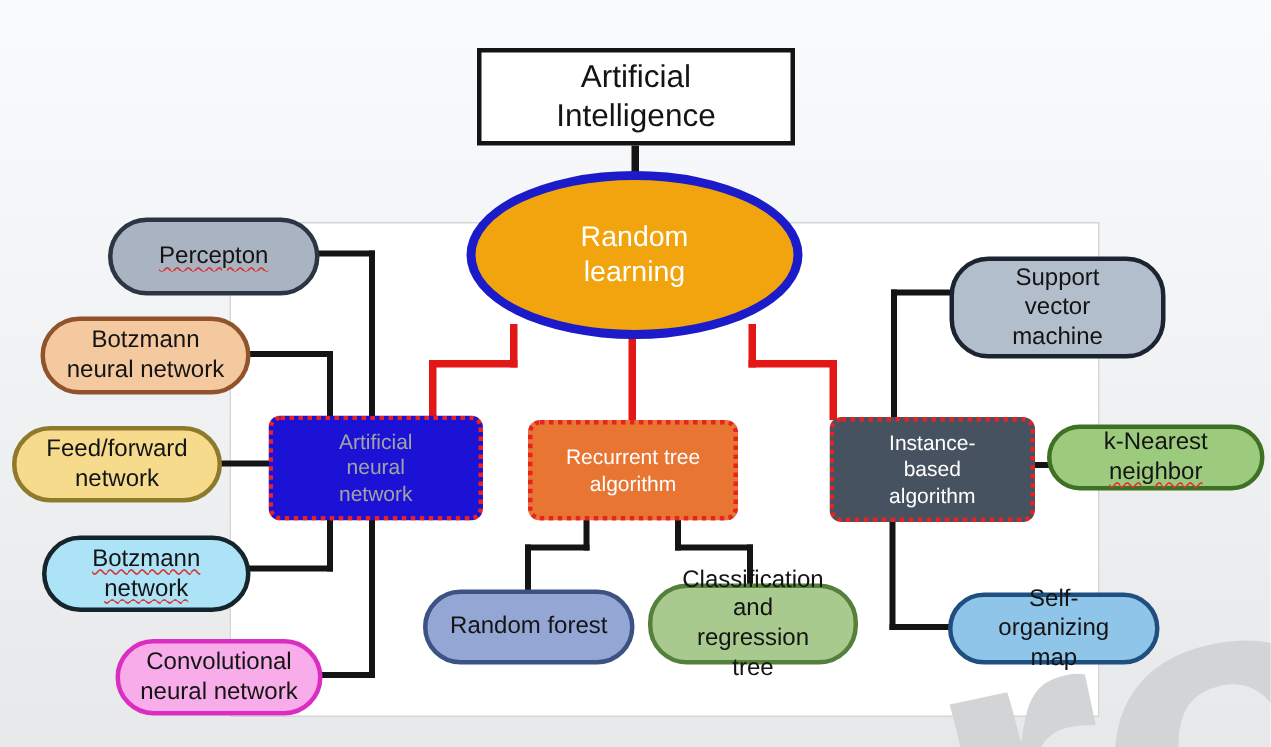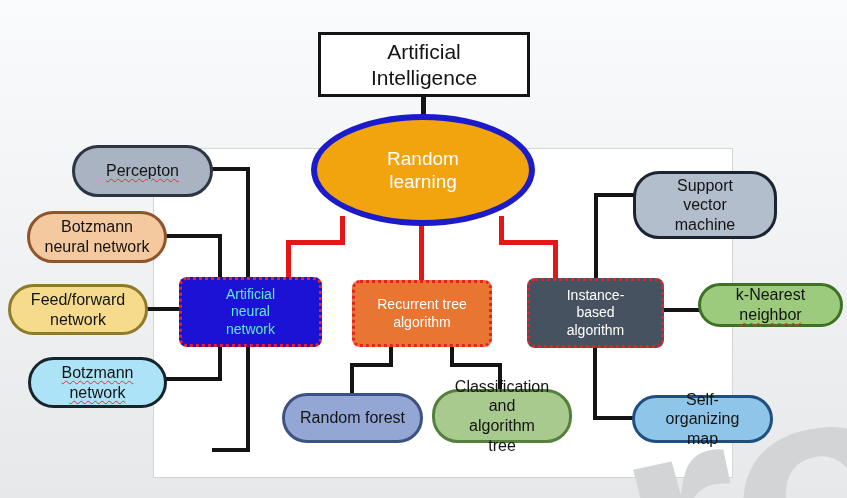--- a/index.html
+++ b/index.html
@@ -47,21 +47,21 @@
 
   
   #n-ai   { left:318px; top:32px;  width:212px; height:65px; }
   #n-ai .lbl { max-width:150px; }
   #n-ml   { left:311px; top:114px; width:224px; height:112px; }
   #n-ml .lbl { max-width:110px; }
   #n-ann  { left:179px; top:277px; width:143px; height:70px; }
   #n-ann .lbl { max-width:74px; }
   #n-dt   { left:352px; top:280px; width:140px; height:67px; }
   #n-dt .lbl { max-width:106px; }
-  #n-ib   { left:527px; top:278px; width:137px; height:70px; }
+  #n-ib   { left:553px; top:278px; width:137px; height:70px; }
   #n-ib .lbl { max-width:80px; }
 
   #n-percepton { left:72px;  top:145px; width:141px; height:52px; }
   #n-recurrent { left:27px;  top:211px; width:140px; height:52px; }
   #n-recurrent .lbl { max-width:112px; }
   #n-feed      { left:8px;   top:284px; width:140px; height:51px; }
   #n-feed .lbl { max-width:100px; }
   #n-botzmann  { left:28px;  top:357px; width:139px; height:51px; }
   #n-conv      { left:77px;  top:426px; width:138px; height:51px; }
   #n-conv .lbl { max-width:106px; }
@@ -117,21 +117,21 @@
   <div class="edge black" style="left:593px; top:416px; width:41px; height:4px;"></div>
 
   <div class="node rect-box" id="n-ai" style="background: rgb(255, 255, 255); border-color: rgb(20, 20, 20); color: rgb(20, 20, 20);">
     <span class="lbl">Artificial Intelligence</span>
   </div>
 
   <div class="node ellipse" id="n-ml" style="background: rgb(242, 164, 14); border-color: rgb(27, 27, 201); color: rgb(255, 255, 255);">
     <span class="lbl">Random learning</span>
   </div>
 
-  <div class="node algo" id="n-ann" style="background: rgb(28, 18, 214); border-color: rgb(230, 34, 34); color: #5eead4;">
+  <div class="node algo" id="n-ann" style="background: rgb(28, 18, 214); border-color: rgb(230, 34, 34); color: #a3a3a3;">
     <span class="lbl">Artificial neural network</span>
   </div>
 
   <div class="node algo" id="n-dt" style="background: rgb(232, 117, 50); border-color: rgb(230, 34, 34); color: rgb(255, 255, 255);">
     <span class="lbl">Recurrent tree algorithm</span>
   </div>
 
   <div class="node algo" id="n-ib" style="background: rgb(71, 82, 97); border-color: rgb(230, 34, 34); color: rgb(255, 255, 255);">
     <span class="lbl">Instance-based algorithm</span>
   </div>
@@ -148,27 +148,30 @@
     <span class="lbl">Feed/forward network</span>
   </div>
 
   <div class="node pill" id="n-botzmann" style="background: rgb(173, 227, 246); border-color: rgb(22, 36, 44); color: rgb(20, 20, 20);">
     <span class="lbl">
       <span class="line squiggle">Botzmann</span>
       <span class="line squiggle">network</span>
     </span>
   </div>
 
+  <div class="node pill" id="n-conv" style="background: rgb(248, 172, 233); border-color: rgb(219, 45, 191); color: rgb(20, 20, 20);">
+    <span class="lbl">Convolutional neural network</span>
+  </div>
 
   <div class="node pill" id="n-rf" style="background: rgb(148, 166, 212); border-color: rgb(59, 82, 131); color: rgb(20, 20, 20);">
     <span class="lbl">Random forest</span>
   </div>
 
   <div class="node pill" id="n-cart" style="background: rgb(169, 202, 142); border-color: rgb(84, 128, 60); color: rgb(20, 20, 20);">
-    <span class="lbl">Classification and algorithm tree</span>
+    <span class="lbl">Classification and regression tree</span>
   </div>
 
   <div class="node pill" id="n-svm" style="background: rgb(179, 190, 205); border-color: rgb(27, 36, 48); color: rgb(20, 20, 20);">
     <span class="lbl">Support vector machine</span>
   </div>
 
   <div class="node pill" id="n-knn" style="background: rgb(156, 203, 125); border-color: rgb(62, 113, 35); color: rgb(20, 20, 20);">
     <span class="lbl">
       <span class="line">k-Nearest</span>
       <span class="line squiggle">neighbor</span>

